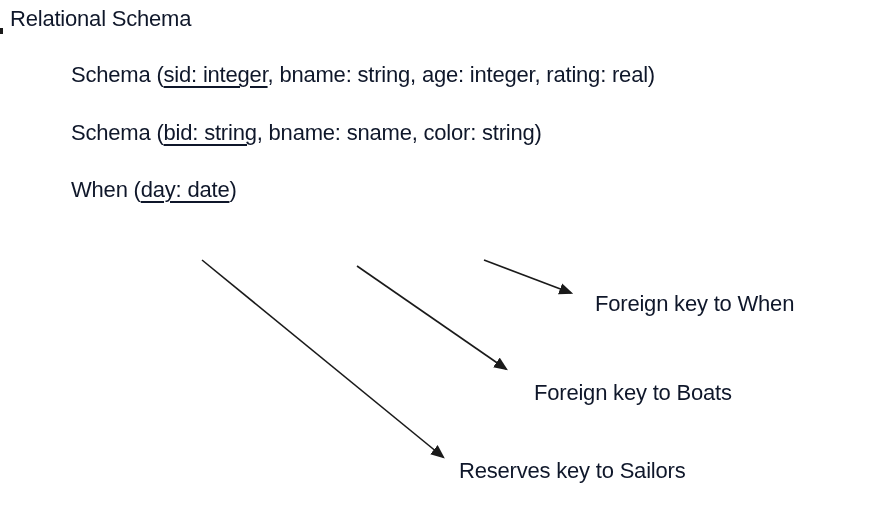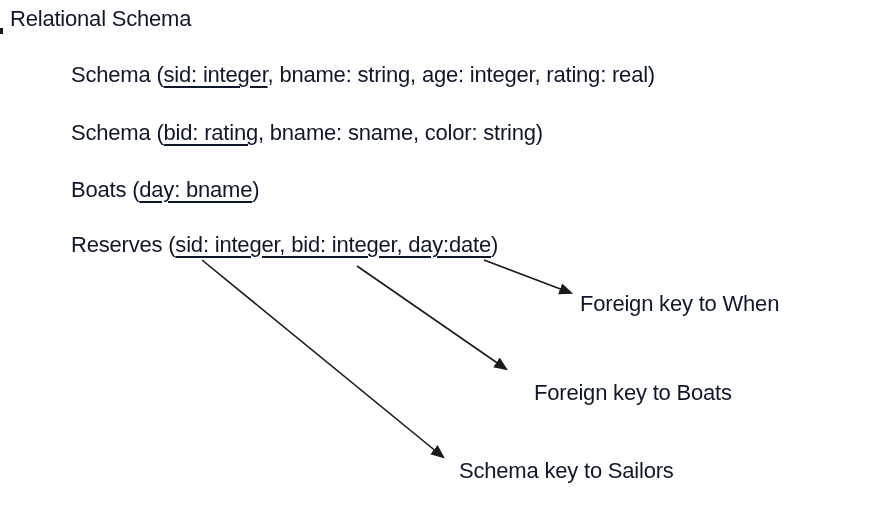--- a/index.html
+++ b/index.html
@@ -66,59 +66,56 @@
     fill: #1a1a1a;
     stroke: none;
   }
   .fk-label {
     position: absolute;
     font-size: 22px;
     line-height: 26px;
     white-space: nowrap;
     letter-spacing: -0.2px;
   }
-  .fk-label-when    { left: 580px; top: 291px; }
+  .fk-label-when    { left: 595px; top: 291px; }
   .fk-label-boats   { left: 534px; top: 380px; }
   .fk-label-sailors { left: 459px; top: 458px; }
 </style>
 </head>
 <body>
 
 <div class="canvas">
 
   <div class="doc-title">Relational Schema</div>
 
   <div class="bullet-artifact"></div>
 
   <div class="relation relation-sailors">
     <span>Schema (</span><span class="pk">sid: integer</span><span>, bname: string, age: integer, rating: real)</span>
   </div>
 
   <div class="relation relation-boats">
-    <span>Schema (</span><span class="pk">bid: rating</span><span>, bname: sname, color: string)</span>
+    <span>Schema (</span><span class="pk">bid: string</span><span>, bname: sname, color: string)</span>
   </div>
 
   <div class="relation relation-when">
-    <span>Boats (</span><span class="pk">day: bname</span><span>)</span>
+    <span>When (</span><span class="pk">day: date</span><span>)</span>
   </div>
 
-  <div class="relation relation-reserves">
-    <span>Reserves (</span><span class="pk">sid: integer, bid: integer, day:date</span><span>)</span>
-  </div>
 
   <svg class="arrows-layer" width="886" height="513" viewBox="0 0 886 513">
     <defs>
       <marker id="arrowhead" viewBox="0 0 12 10" refX="10" refY="5" markerWidth="14" markerHeight="12" orient="auto" markerUnits="userSpaceOnUse">
         <path class="head" d="M0,0 L12,5 L0,10 Z"></path>
       </marker>
     </defs>
     <line x1="484" y1="260" x2="571" y2="293" marker-end="url(#arrowhead)"></line>
     <line x1="357" y1="266" x2="506" y2="369" marker-end="url(#arrowhead)"></line>
     <line x1="202" y1="260" x2="443" y2="457" marker-end="url(#arrowhead)"></line>
   </svg>
 
   <div class="fk-label fk-label-when">Foreign key to When</div>
 
   <div class="fk-label fk-label-boats">Foreign key to Boats</div>
 
-  <div class="fk-label fk-label-sailors">Schema key to Sailors</div>
+  <div class="fk-label fk-label-sailors">Reserves key to Sailors</div>
 
 </div>
 
 </body></html>

